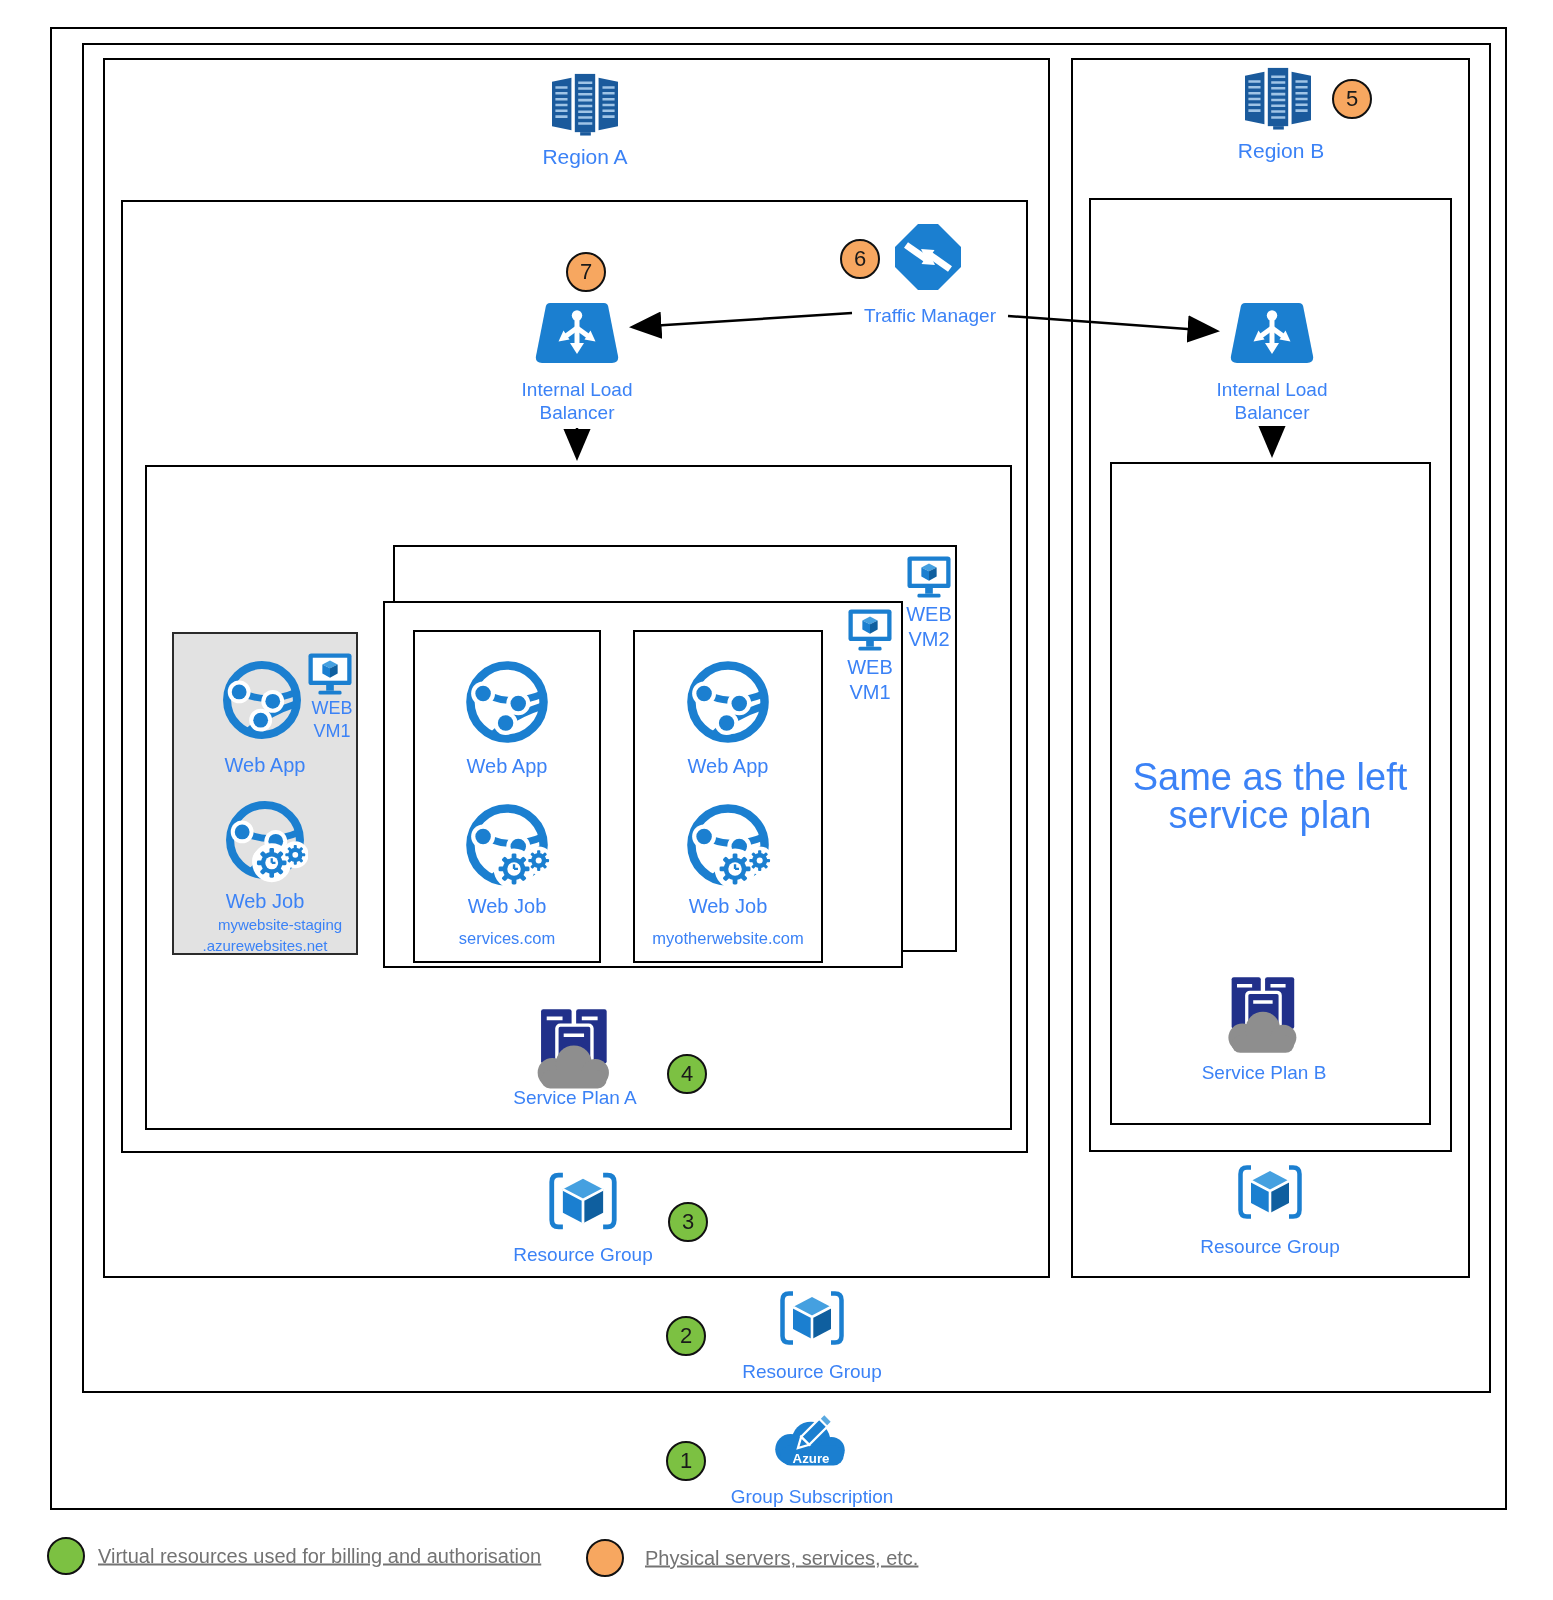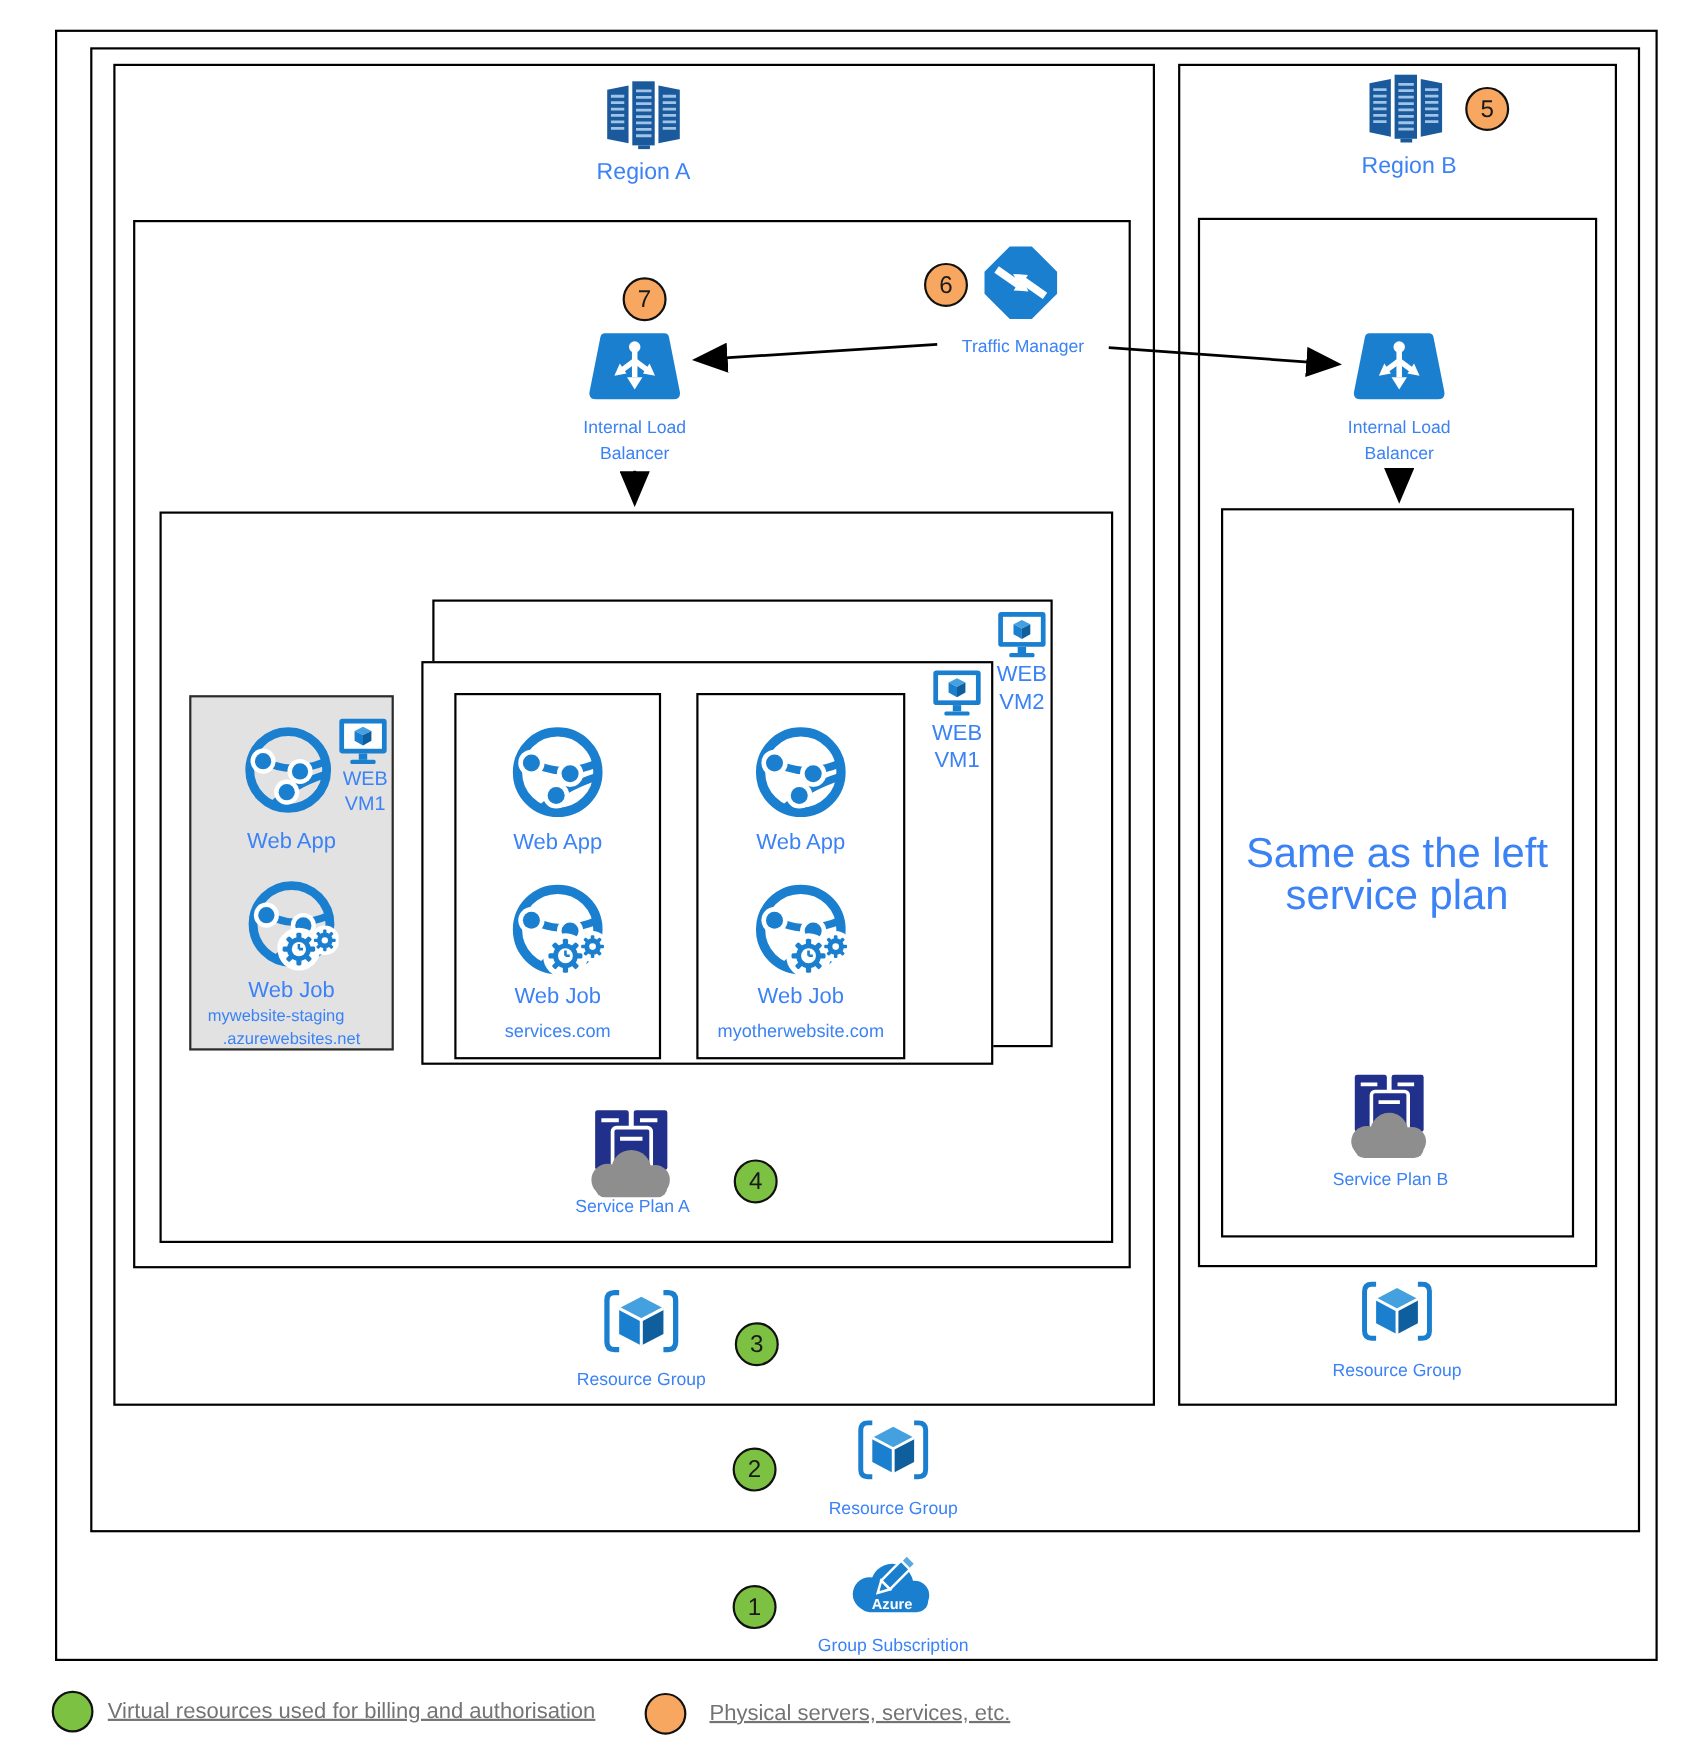--- a/index.html
+++ b/index.html
@@ -6,21 +6,21 @@
   body{font-family:"Liberation Sans",sans-serif;color:#1a1a1a;}
   .canvas{position:relative;width:1553px;height:1600px;background:#fff;overflow:hidden;}
   .box{position:absolute;border:2px solid #000;box-sizing:border-box;background:transparent;}
   .box.white{background:#fff;}
   .box.gray{background:#e2e2e2;border-color:#2b2b2b;}
   .lbl{position:absolute;transform:translate(-50%,-50%);white-space:nowrap;color:#3b82f6;text-align:center;}
   .lbl-left{position:absolute;transform:translate(0,-50%);white-space:nowrap;color:#737373;text-decoration:underline;}
   .fs15{font-size:15px;}
   .fs16{font-size:16.5px;}
   .fs18{font-size:18px;}
-  .fs19{font-size:16px;}
+  .fs19{font-size:19px;}
   .fs20{font-size:20px;}
   .fs21{font-size:21px;}
   .fs30{font-size:38px;}
   .icon{position:absolute;transform:translate(-50%,-50%);}
   .badge{position:absolute;transform:translate(-50%,-50%);width:40px;height:40px;border-radius:50%;
          border:2.5px solid #111;display:flex;align-items:center;justify-content:center;
          font-size:22px;box-sizing:border-box;}
   .badge.green{background:#7cc142;}
   .badge.orange{background:#f7a760;}
   .legend-dot{position:absolute;transform:translate(-50%,-50%);width:38px;height:38px;border-radius:50%;
@@ -209,21 +209,21 @@
   <div class="lbl fs18" style="left:332px;top:708px">WEB</div>
   <div class="lbl fs18" style="left:332px;top:731px">VM1</div>
   <svg class="icon" style="left:262px;top:700px" width="86" height="86" viewBox="0 0 64 64">
       <use href="#sym-globe" xlink:href="#sym-globe"></use>
     </svg>
   <div class="lbl fs20" style="left:265px;top:765px">Web App</div>
   <svg class="icon" style="left:265px;top:840px" width="86" height="86" viewBox="0 0 64 64">
       <use href="#sym-webjob" xlink:href="#sym-webjob"></use>
     </svg>
   <div class="lbl fs20" style="left:265px;top:901px">Web Job</div>
-  <div class="lbl fs15" style="left:251px;top:924px">mywebsite-staging</div>
+  <div class="lbl fs15" style="left:280px;top:924px">mywebsite-staging</div>
   <div class="lbl fs15" style="left:265px;top:945px">.azurewebsites.net</div>
 
   <svg class="icon" style="left:507px;top:702px" width="90" height="90" viewBox="0 0 64 64">
       <use href="#sym-globe" xlink:href="#sym-globe"></use>
     </svg>
   <div class="lbl fs20" style="left:507px;top:766px">Web App</div>
   <svg class="icon" style="left:507px;top:845px" width="90" height="90" viewBox="0 0 64 64">
       <use href="#sym-webjob" xlink:href="#sym-webjob"></use>
     </svg>
   <div class="lbl fs20" style="left:507px;top:906px">Web Job</div>

